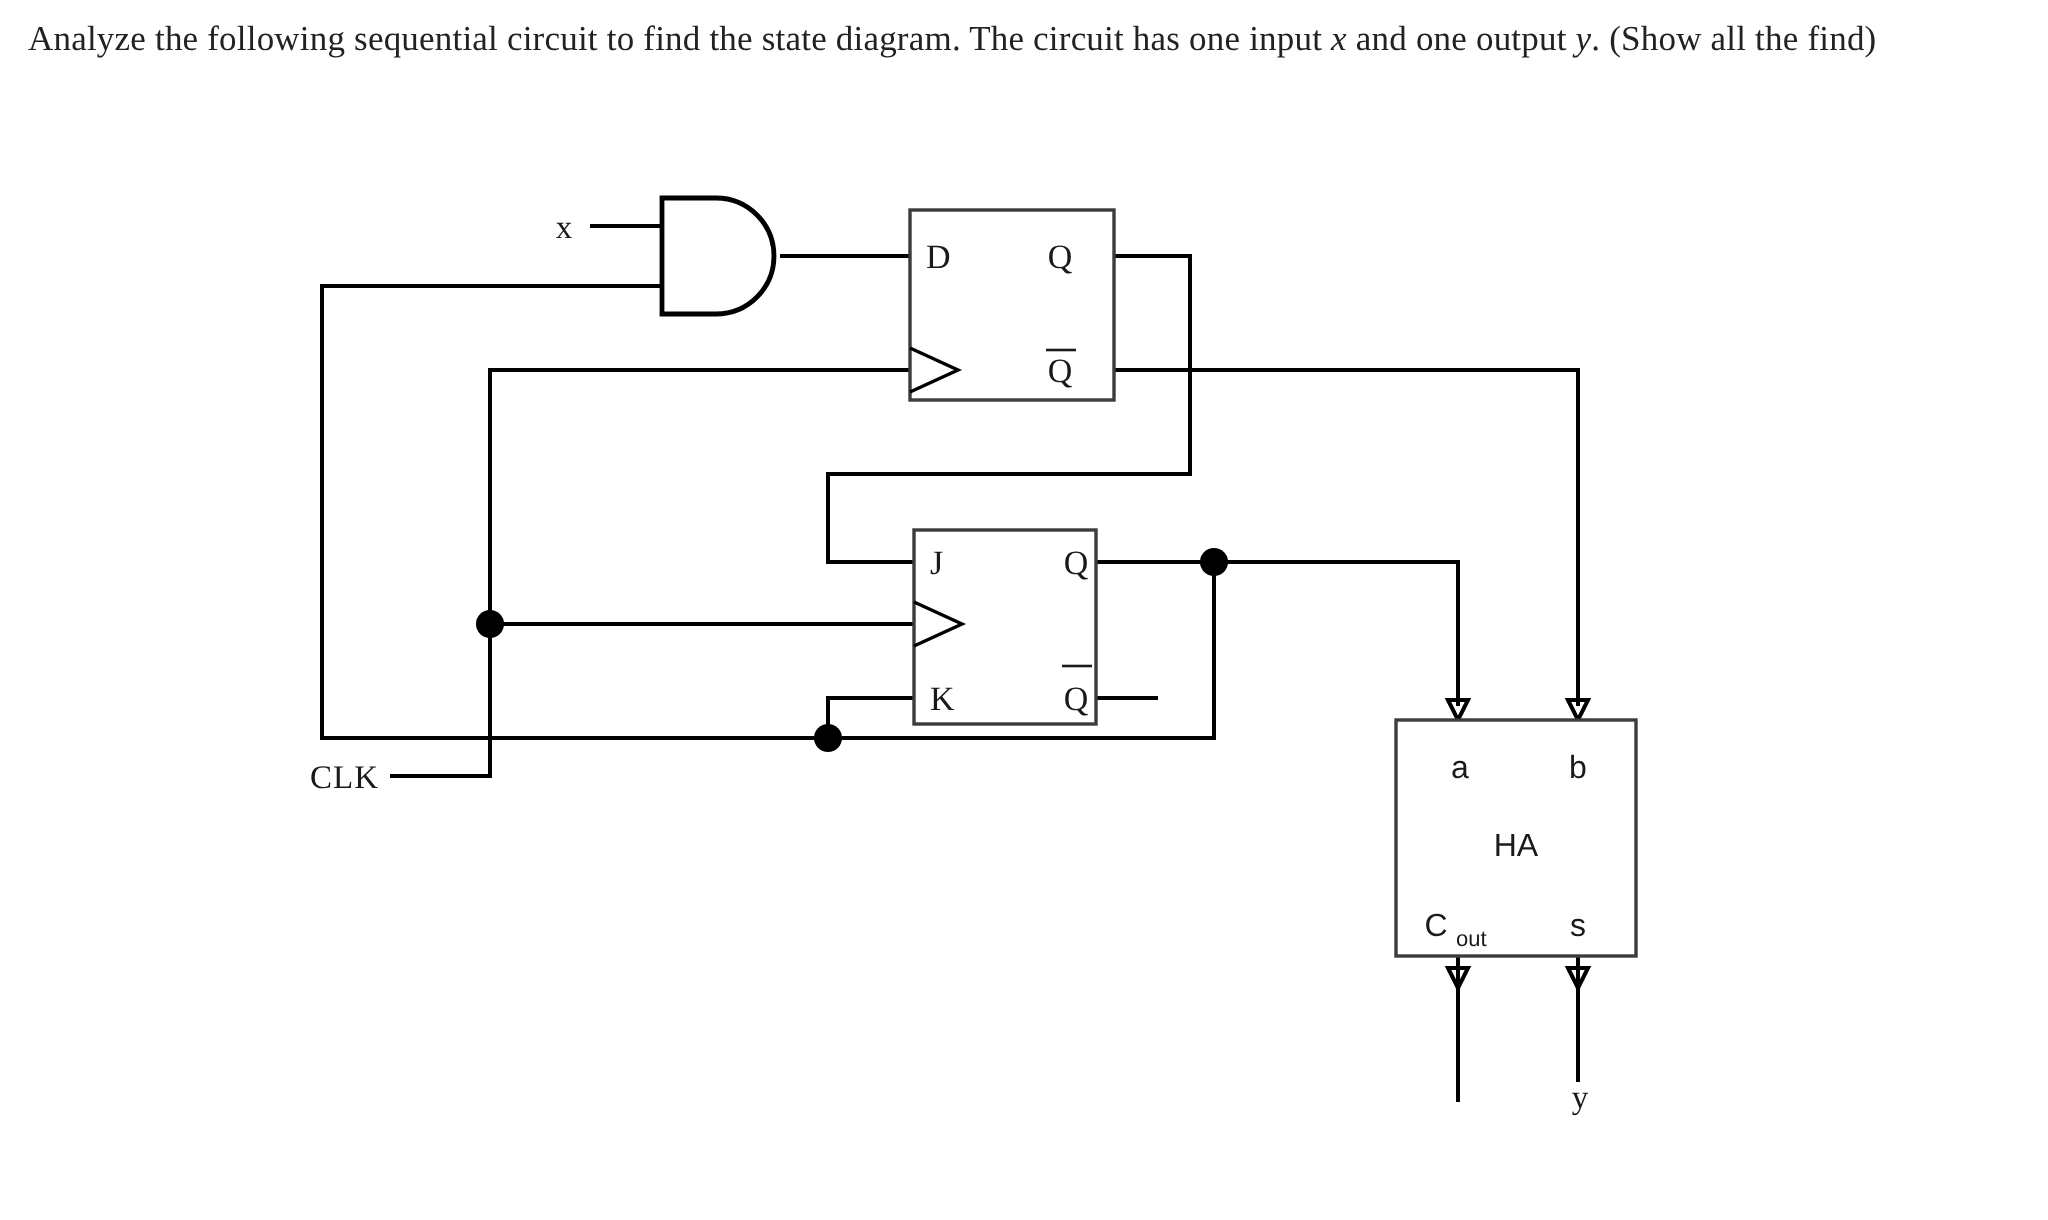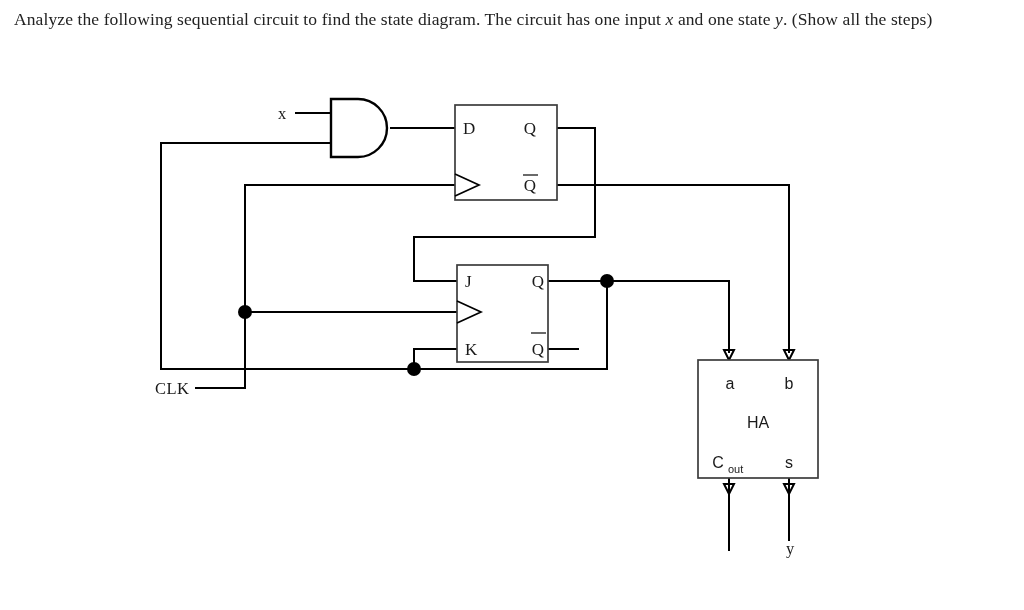--- a/index.html
+++ b/index.html
@@ -93,21 +93,21 @@
     fill: none;
     stroke: #000000;
     stroke-width: 1.7;
   }
 </style>
 </head>
 <body>
 
 <div id="question-text">
   <span>Analyze the following sequential circuit to find the state diagram. The circuit has one input </span><span class="math-var">x</span><span> and</span>
-  <span>one state </span><span class="math-var">y</span><span>. (Show all the steps)</span>
+  <span>one output </span><span class="math-var">y</span><span>. (Show all the find)</span>
 </div>
 
 <div id="circuit-figure">
 <svg id="circuit-svg" width="1024" height="548" viewBox="0 0 1024 548" xmlns="http://www.w3.org/2000/svg">
 
   <g>
     <path class="wire" d="M 296 51 L 331 51"></path>
   </g>
 
   <g>

